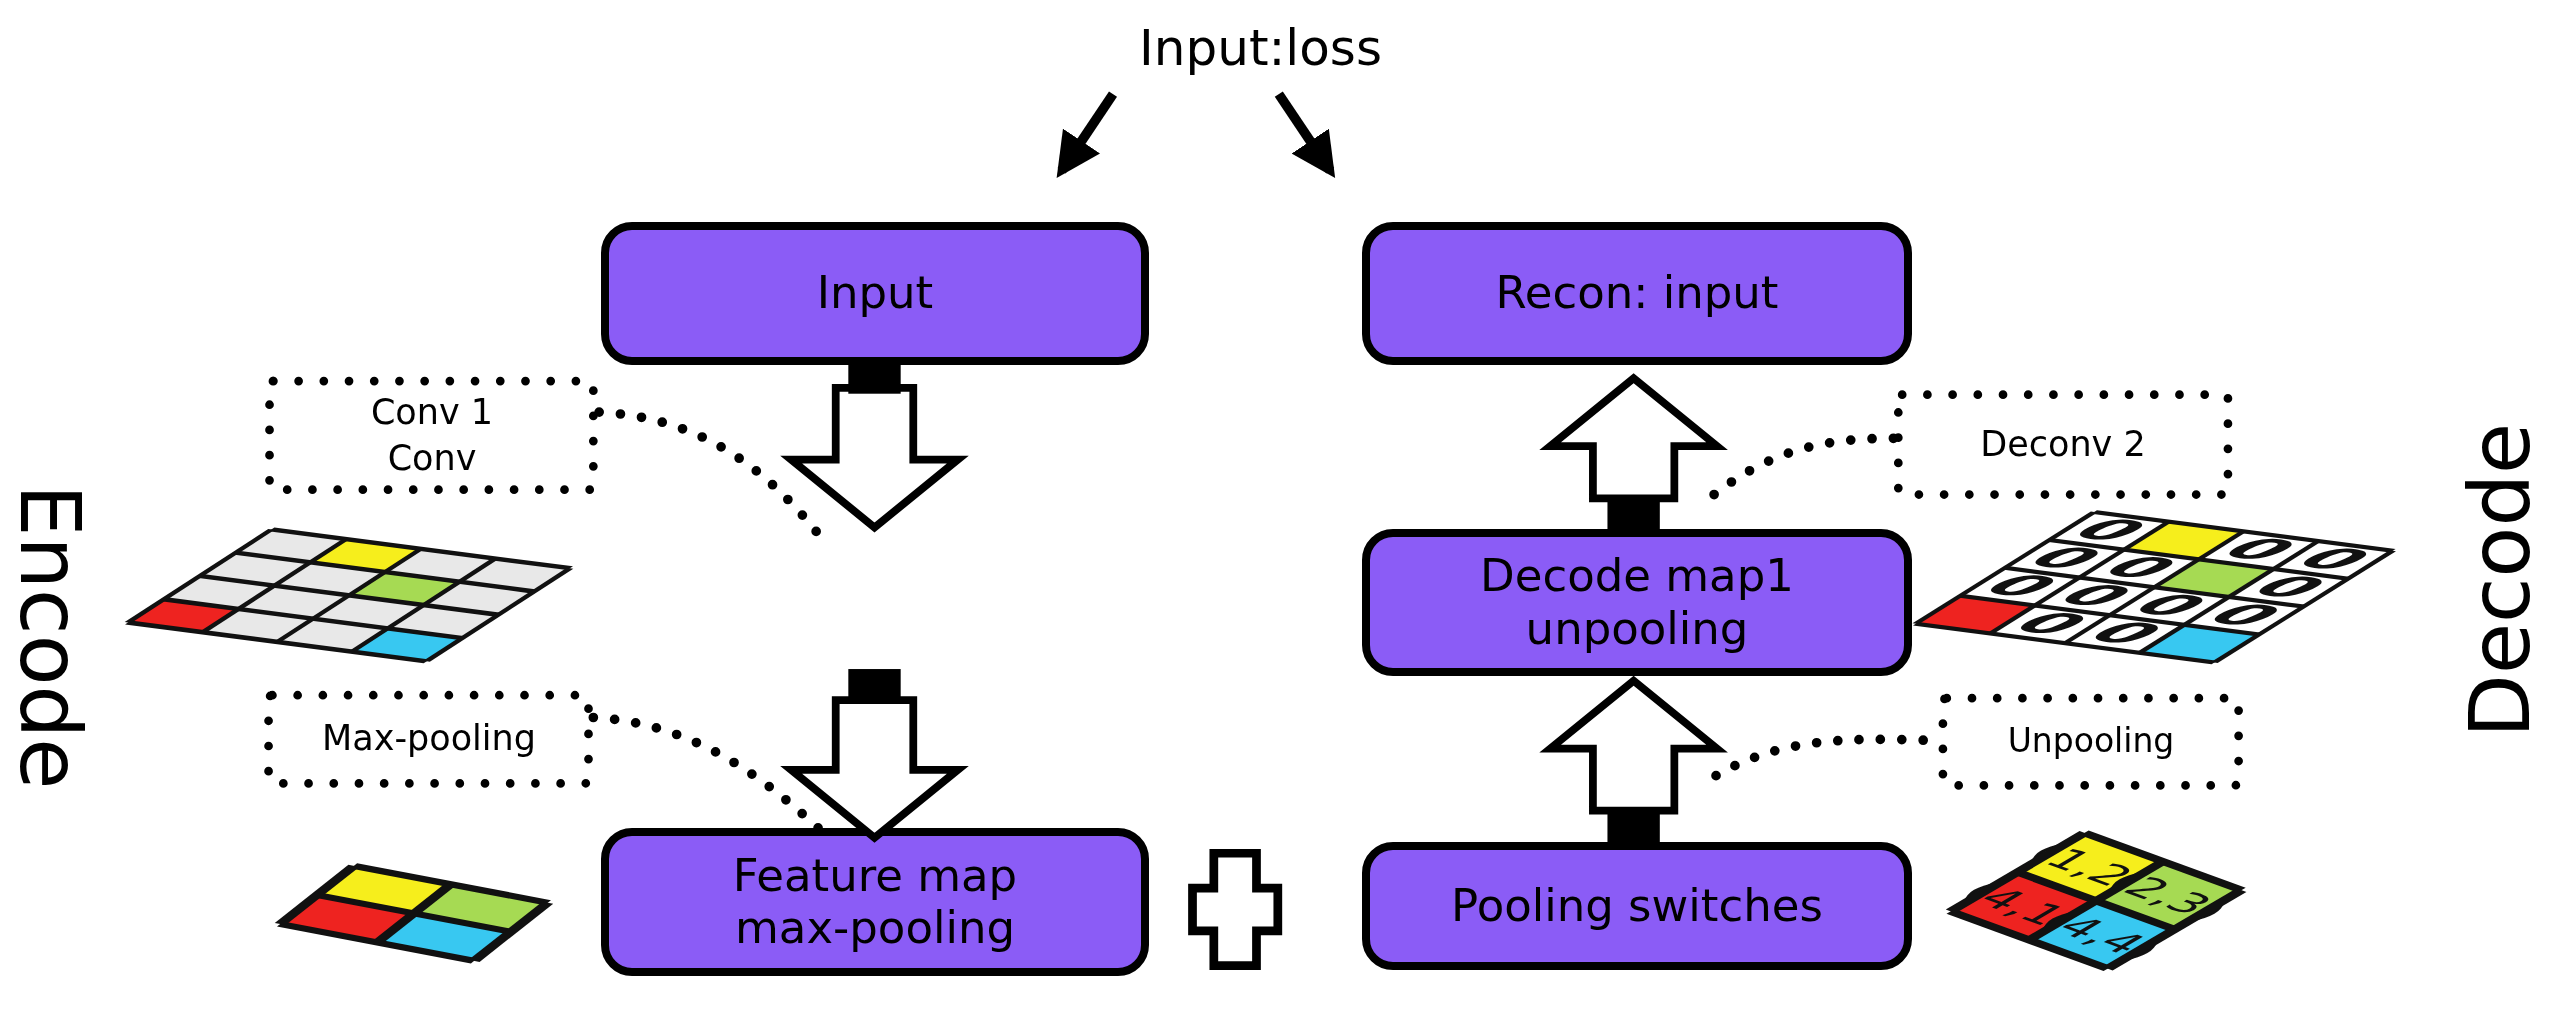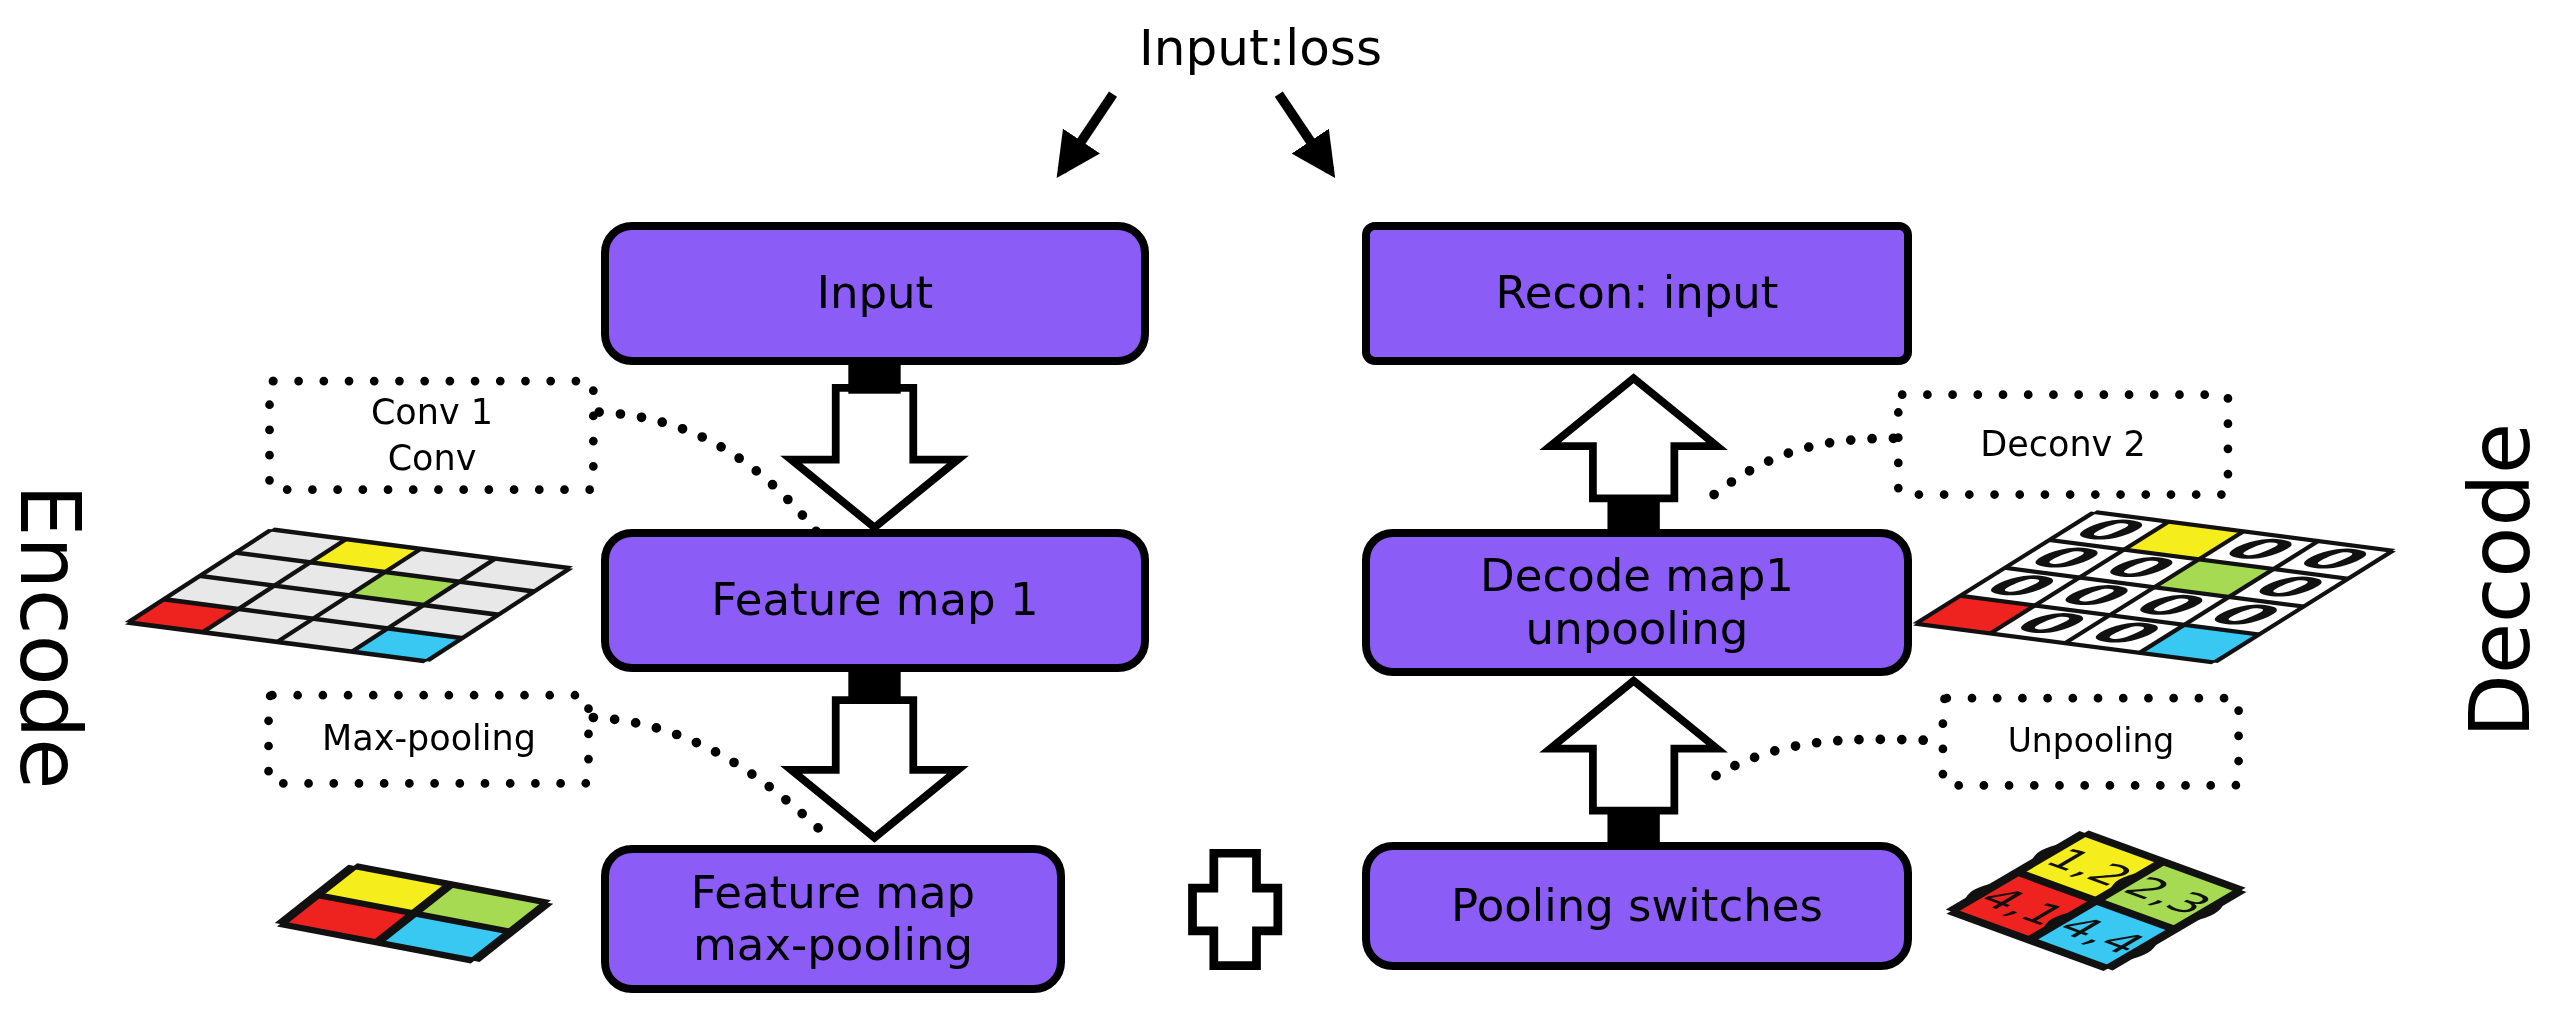--- a/index.html
+++ b/index.html
@@ -28,30 +28,27 @@
 
   <div class="title">Input:loss</div>
 
   <div class="side-label" id="encode-label">Encode</div>
   <div class="side-label" id="decode-label">Decode</div>
 
   <div class="box" style="left:601px;top:222px;width:548px;height:143px;">
     <div>Input</div>
   </div>
 
-  <div class="box" style="left:601px;top:529px;width:548px;height:143px;">
-    <div>Feature map 1</div>
-  </div>
-
-  <div class="box" style="left:601px;top:845px;width:464px;height:148px;">
+
+  <div class="box" style="left:601px;top:828px;width:548px;height:148px;">
     <div>Feature map</div>
     <div>max-pooling</div>
   </div>
 
-  <div class="box" style="left:1362px;top:222px;width:550px;height:143px;border-radius:13px;">
+  <div class="box" style="left:1362px;top:222px;width:550px;height:143px;">
     <div>Recon: input</div>
   </div>
 
   <div class="box" style="left:1362px;top:529px;width:550px;height:147px;">
     <div>Decode map1</div>
     <div>unpooling</div>
   </div>
 
   <div class="box" style="left:1362px;top:842px;width:550px;height:128px;">
     <div>Pooling switches</div>

